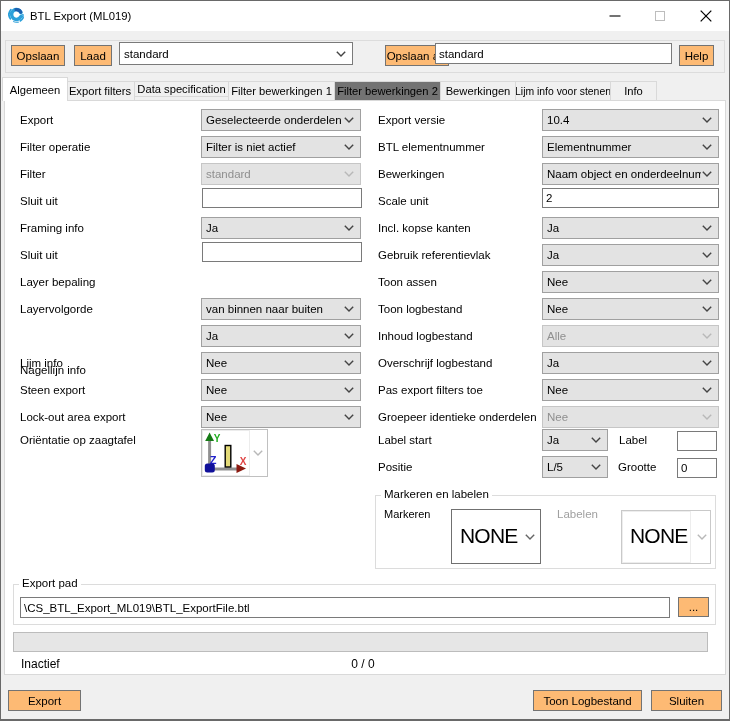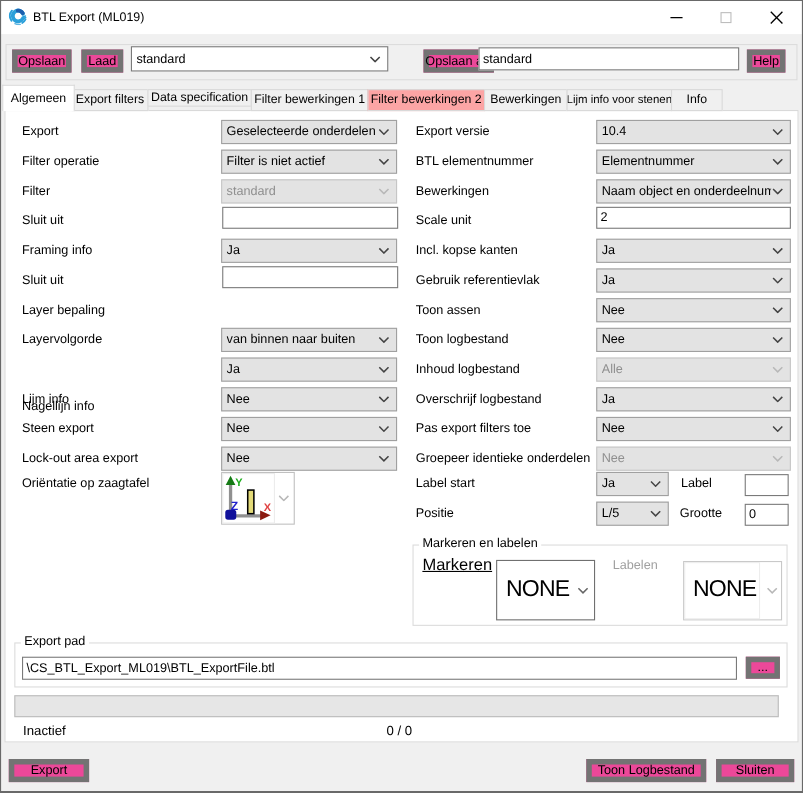--- a/index.html
+++ b/index.html
@@ -1,20 +1,20 @@
 <!DOCTYPE html>
 <html><head><meta charset="utf-8"><style>
 html,body{margin:0;padding:0;}
 body{font-family:"Liberation Sans",sans-serif;}
 #w{position:relative;width:730px;height:721px;background:#f0f0f0;overflow:hidden;}
 #w *{box-sizing:border-box;}
 .abs{position:absolute;}
 .lb{position:absolute;white-space:nowrap;}
 .none{letter-spacing:-0.8px;}
-.bt{position:absolute;background:#ec4899;border:5px solid #737373;font-size:11.5px;white-space:nowrap;
+.bt{position:absolute;background:#fdba74;border:1px solid #737373;font-size:11.5px;white-space:nowrap;
  color:#000;text-align:right;display:flex;align-items:center;justify-content:center;}
 .cb{position:absolute;background:#e3e3e3;border:1px solid;overflow:hidden;}
 .cb .ct{position:absolute;left:4px;right:17px;top:0;bottom:0;display:flex;align-items:center;white-space:nowrap;overflow:hidden;}
 .cb .ca{position:absolute;right:6px;top:50%;margin-top:-3px;line-height:0;}
 .ip{position:absolute;background:#fff;border:1px solid;font-size:11.5px;color:#000;
  padding-left:3px;display:flex;align-items:center;white-space:nowrap;overflow:hidden;}
 .grp{position:absolute;border:1px solid #dcdcdc;}
 .leg{position:absolute;background:#fff;font-size:11.5px;color:#000;padding:0 3px;white-space:nowrap;}
 .tab{position:absolute;font-size:11.2px;white-space:nowrap;overflow:hidden;display:flex;align-items:center;justify-content:center;}
 
@@ -50,21 +50,21 @@
           <polyline points="0.8,0.8 5,5 9.2,0.8" fill="none" stroke="#444" stroke-width="1.4"></polyline>
         </svg></span>
     </div>
 <div class="bt" style="left:365px;top:45px;width:64px;height:21px;margin-left:20px;">Opslaan als</div>
 <div class="ip" style="left:435px;top:43px;width:237px;height:21px;border-color:#7a7a7a;">standard</div>
 <div class="bt" style="left:679px;top:45px;width:35px;height:21px;">Help</div>
 <div class="abs" style="left:4px;top:100px;width:722px;height:575px;background:#fff;border:1px solid #d9d9d9;"></div>
 <div class="tab" style="left:65px;top:81px;width:70px;height:20px;background:#f0f0f0;border:1px solid #d9d9d9;">Export filters</div>
 <div class="tab" style="left:134px;top:81px;width:95px;height:16px;background:#f0f0f0;border:1px solid #d9d9d9;">Data specification</div>
 <div class="tab" style="left:228px;top:81px;width:107px;height:20px;background:#f0f0f0;border:1px solid #d9d9d9;">Filter bewerkingen 1</div>
-<div class="tab" style="left:334px;top:81px;width:107px;height:20px;background:#fca5a5;border:1px solid #d9d9d9;">Filter bewerkingen 2</div>
+<div class="tab" style="left:334px;top:81px;width:107px;height:20px;background:#737373;border:1px solid #d9d9d9;">Filter bewerkingen 2</div>
 <div class="tab" style="left:440px;top:81px;width:76px;height:20px;background:#f0f0f0;border:1px solid #d9d9d9;">Bewerkingen</div>
 <div class="tab" style="left:515px;top:81px;width:96px;height:20px;background:#f0f0f0;border:1px solid #d9d9d9;font-size:10.4px;">Lijm info voor stenen</div>
 <div class="tab" style="left:610px;top:81px;width:47px;height:20px;background:#f0f0f0;border:1px solid #d9d9d9;">Info</div>
 <div class="tab" style="left:2px;top:77px;width:66px;height:24px;background:#fff;border:1px solid #d9d9d9;border-bottom:none;z-index:5;">Algemeen</div>
 <div class="lb" style="left:20px;top:109px;color:#000;height:22px;line-height:22px;font-size:11.5px;text-align:left;">Export</div>
 <div class="cb" style="left:201px;top:109px;width:160px;height:22px;border-color:#a0a0a0;color:#000;font-size:11.5px;">
       <span class="ct">Geselecteerde onderdelen</span>
       <span class="ca"><svg class="chv" width="10" height="6" viewBox="0 0 10 6">
           <polyline points="0.8,0.8 5,5 9.2,0.8" fill="none" stroke="#444" stroke-width="1.4"></polyline>
         </svg></span>
@@ -239,21 +239,21 @@
 <div class="cb" style="left:542px;top:456px;width:66px;height:22px;border-color:#a0a0a0;color:#000;font-size:11.5px;">
       <span class="ct">L/5</span>
       <span class="ca"><svg class="chv" width="10" height="6" viewBox="0 0 10 6">
           <polyline points="0.8,0.8 5,5 9.2,0.8" fill="none" stroke="#444" stroke-width="1.4"></polyline>
         </svg></span>
     </div>
 <div class="lb" style="left:618px;top:456px;color:#000;height:22px;line-height:22px;font-size:11.5px;text-align:left;">Grootte</div>
 <div class="ip" style="left:677px;top:458px;width:40px;height:20px;border-color:#7a7a7a;">0</div>
 <div class="grp" style="left:375px;top:495px;width:341px;height:74px;"></div>
 <div class="leg" style="left:381px;top:488px;">Markeren en labelen</div>
-<div class="lb" style="left:384px;top:503px;color:#000;height:22px;line-height:22px;font-size:15px;text-align:left;text-decoration:underline;">Markeren</div>
+<div class="lb" style="left:384px;top:503px;color:#000;height:22px;line-height:22px;font-size:11px;text-align:left;">Markeren</div>
 <div class="abs" style="left:451px;top:509px;width:90px;height:55px;background:#fff;border:1px solid #707070;"></div>
 <div class="lb" style="left:460px;top:522px;color:#000;height:28px;line-height:28px;font-size:21px;text-align:left;"><span class="none">NONE</span></div>
 <svg class="abs" style="left:525px;top:534px;" width="10" height="6" viewBox="0 0 10 6">
       <polyline points="0.8,0.8 5,5 9.2,0.8" fill="none" stroke="#666" stroke-width="1.4"></polyline>
     </svg>
 <div class="lb" style="left:557px;top:503px;color:#a0a0a0;height:22px;line-height:22px;font-size:11.5px;text-align:left;">Labelen</div>
 <div class="abs" style="left:621px;top:510px;width:90px;height:54px;background:#fff;border:1px solid #c9c9c9;"></div>
 <div class="abs" style="left:622px;top:511px;width:69px;height:52px;border:1px solid #ededed;"></div>
 <div class="lb" style="left:630px;top:522px;color:#000;height:28px;line-height:28px;font-size:21px;text-align:left;"><span class="none">NONE</span></div>
 <svg class="abs" style="left:697px;top:534px;" width="10" height="6" viewBox="0 0 10 6">

